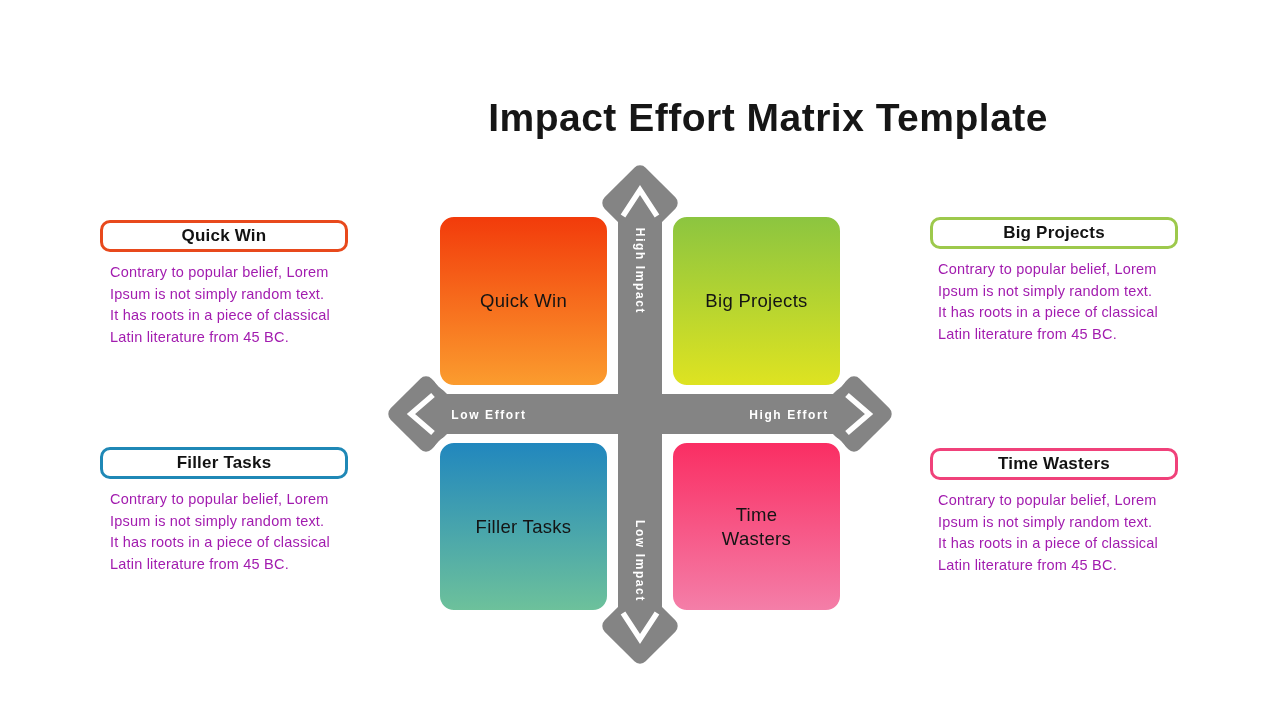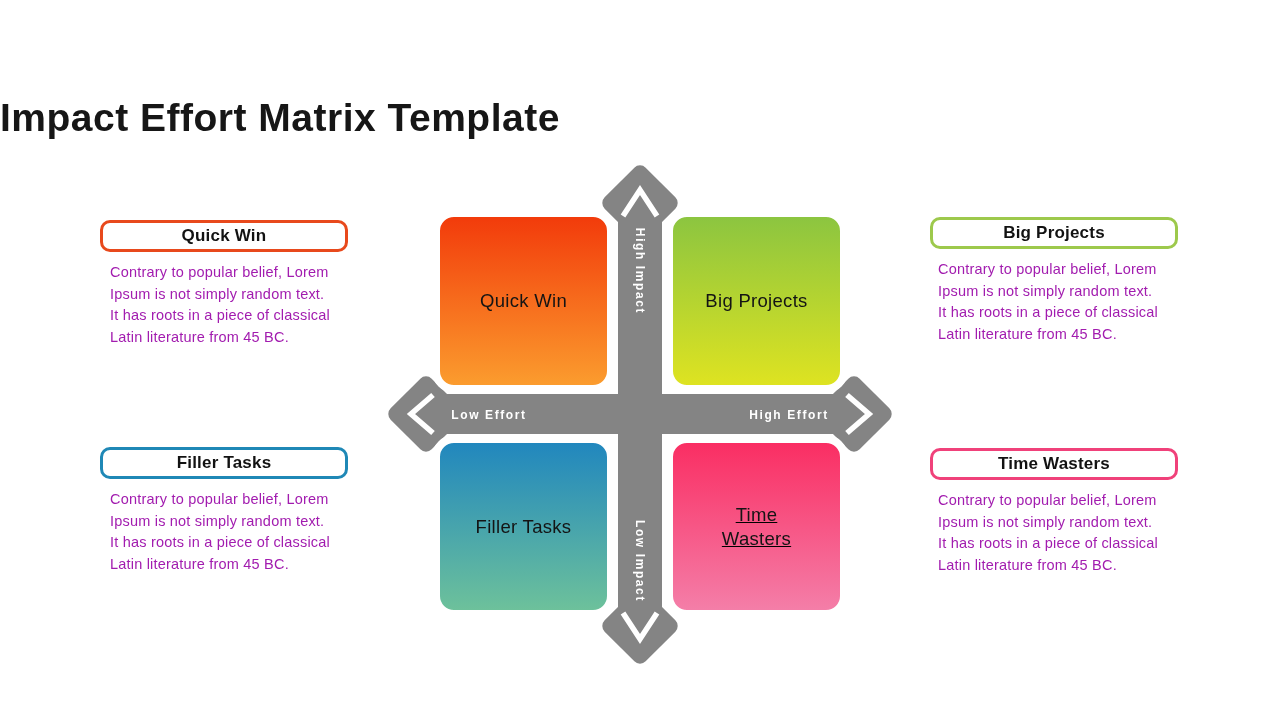--- a/index.html
+++ b/index.html
@@ -3,21 +3,21 @@
 <meta charset="utf-8">
 <style>
   html,body{margin:0;padding:0;}
   body{
     width:1280px;height:720px;position:relative;overflow:hidden;
     background:#ffffff;
     font-family:"Liberation Sans","DejaVu Sans",sans-serif;
   }
   .slide-title{
     position:absolute;left:0;top:70px;width:1048px;
-    text-align:left;font-size:39px;font-weight:700;color:#161616;
+    text-align:right;font-size:39px;font-weight:700;color:#161616;
     letter-spacing:0.5px;
   }
   
   .matrix-svg{position:absolute;left:380px;top:150px;z-index:1;}
   .quadrant{
     position:absolute;z-index:2;box-sizing:border-box;
     border:8px solid #ffffff;border-radius:22px;
     display:flex;align-items:center;justify-content:center;
   }
   .quadrant-label{
@@ -82,21 +82,21 @@
 
 <div class="quadrant q-quick-win" style="background: linear-gradient(rgb(242, 59, 11), rgb(251, 156, 46));">
   <span class="quadrant-label">Quick Win</span>
 </div>
 <div class="quadrant q-big-projects" style="background: linear-gradient(rgb(140, 197, 64), rgb(222, 227, 33));">
   <span class="quadrant-label">Big Projects</span>
 </div>
 <div class="quadrant q-filler-tasks" style="background: linear-gradient(rgb(33, 135, 190), rgb(109, 193, 155));">
   <span class="quadrant-label">Filler Tasks</span>
 </div>
-<div class="quadrant q-time-wasters" style="background: linear-gradient(rgb(250, 46, 99), rgb(244, 126, 168)); text-decoration: underline;">
+<div class="quadrant q-time-wasters" style="background: linear-gradient(rgb(250, 46, 99), rgb(244, 126, 168));">
   <span class="quadrant-label">Time
 Wasters</span>
 </div>
 
 <div class="callout-badge pos-badge-0" style="border-color: rgb(232, 73, 28);">
   <span class="badge-label">Quick Win</span>
 </div>
 <div class="callout-body pos-body-0">Contrary to popular belief, Lorem
 Ipsum is not simply random text.
 It has roots in a piece of classical

